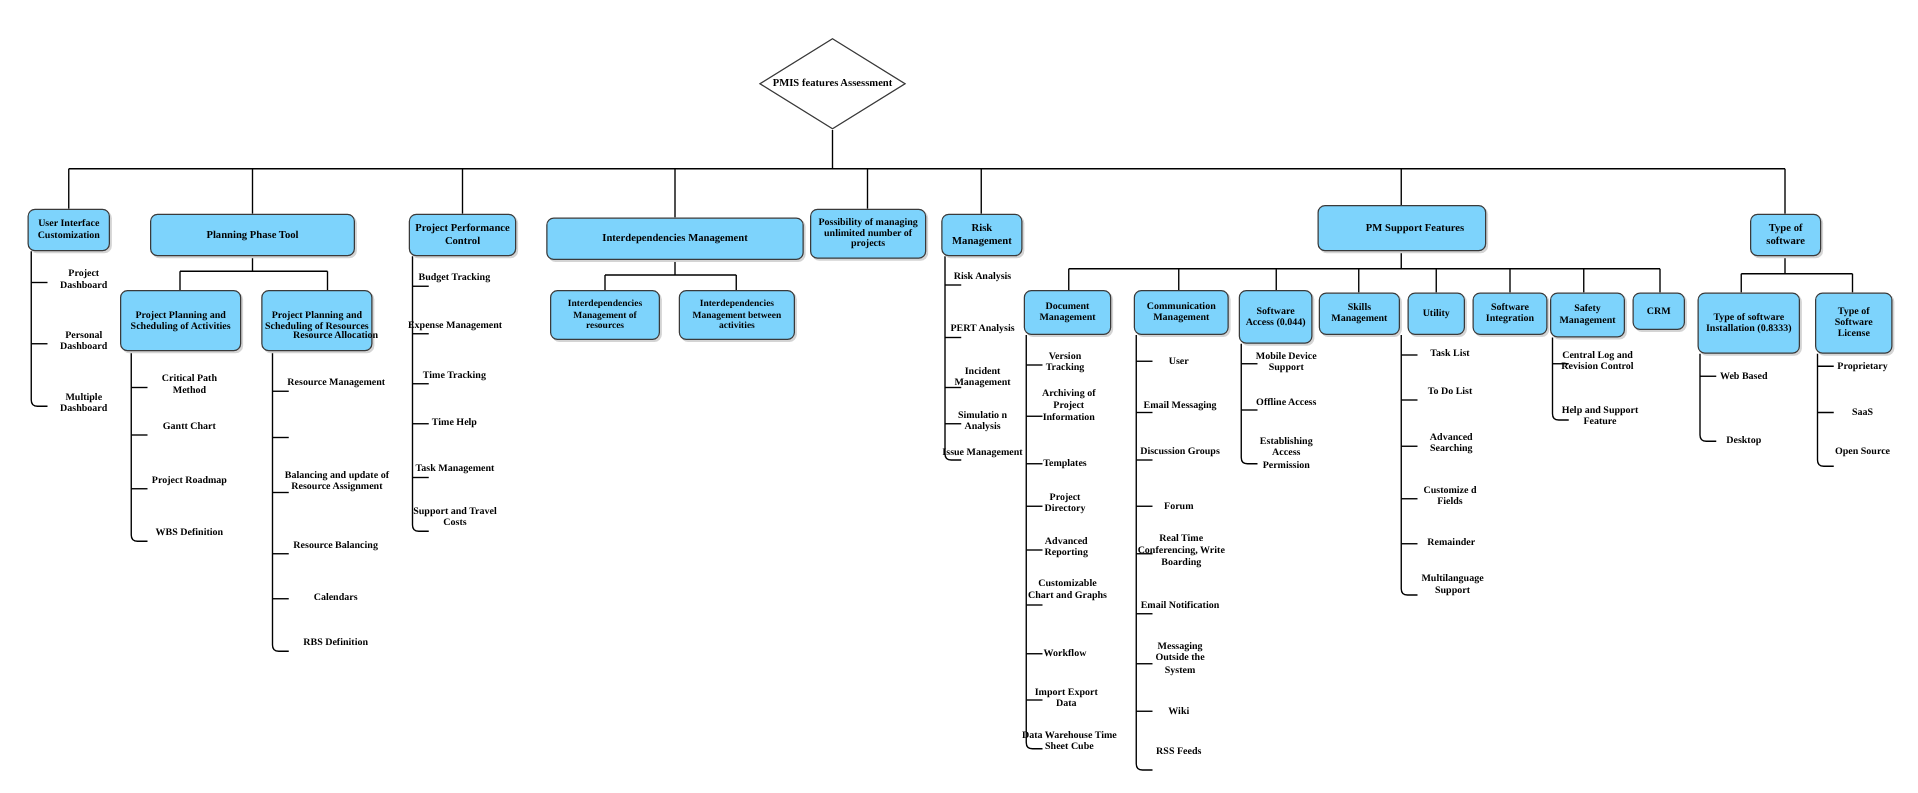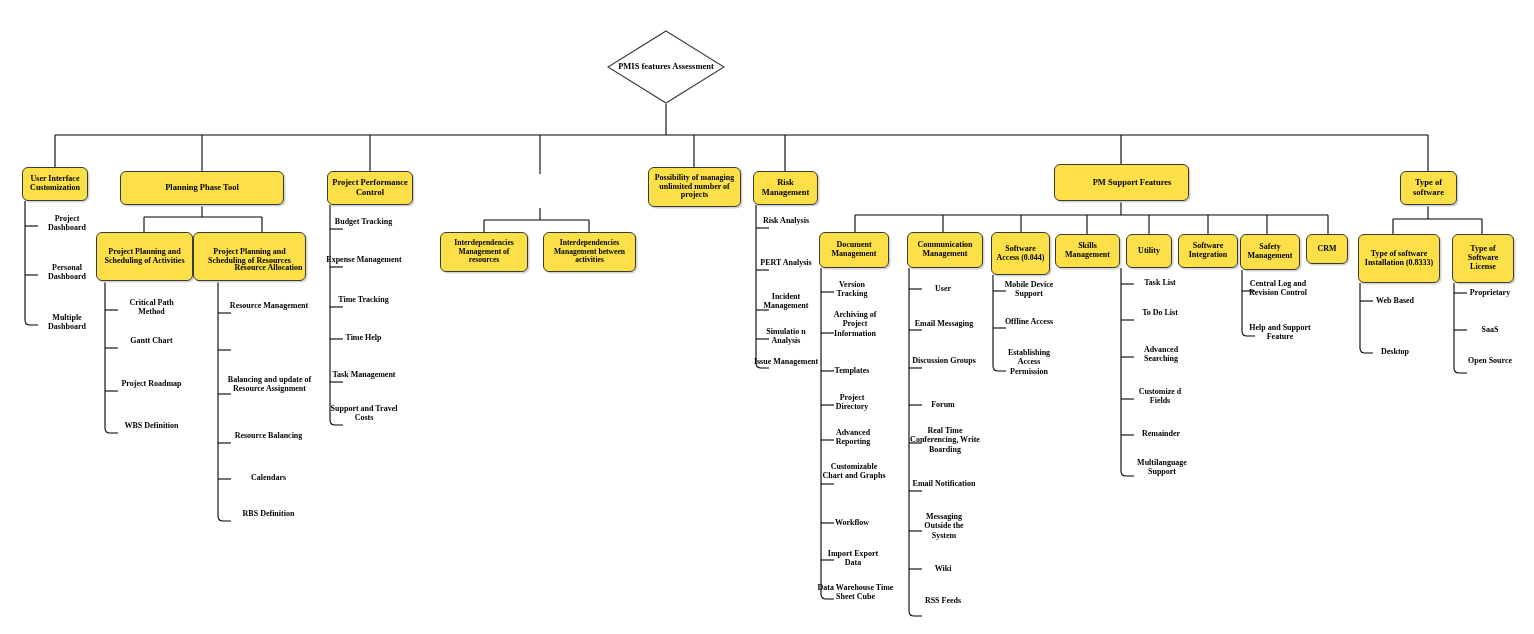--- a/index.html
+++ b/index.html
@@ -8,21 +8,21 @@
     font-family:"Liberation Serif","DejaVu Serif",serif;
     color:#000000;
   }
   #canvas{position:absolute;left:0;top:0;width:1534px;height:634px;}
   svg.lines{position:absolute;left:0;top:0;width:1534px;height:634px;}
   svg.lines line,svg.lines path,svg.lines polyline{stroke:#000;stroke-width:1.1px;fill:none;}
 
   
   .node{
     position:absolute;box-sizing:border-box;
-    background:#fde047;border:1px solid #3a3a3a;border-radius:6px;
+    background:#7dd3fc;border:1px solid #3a3a3a;border-radius:6px;
     box-shadow:1.5px 1.5px 0 0 #d4d4d4;
     display:flex;align-items:center;justify-content:center;
     text-align:center;font-weight:bold;line-height:1.12;
     padding:1px 2px;
   }
   .node span{display:block;}
   .root{
     position:absolute;width:118px;height:74px;
     display:flex;align-items:center;justify-content:center;
     text-align:center;font-weight:bold;line-height:1.15;font-size:8.5px;
@@ -171,20 +171,23 @@
   </div>
 
   <div class="node f85" style="left:120px;top:171px;width:164px;height:34px;">
     <span>Planning Phase Tool</span>
   </div>
 
   <div class="node f85" style="left:327px;top:171px;width:86px;height:34px;">
     <span>Project Performance Control</span>
   </div>
 
+  <div class="node f85" style="left:437px;top:174px;width:206px;height:34px;">
+    <span>Interdependencies Management</span>
+  </div>
 
   <div class="node f8" style="left:648px;top:167px;width:93px;height:40px;">
     <span>Possibility of managing  unlimited number of projects</span>
   </div>
 
   <div class="node f85" style="left:753px;top:171px;width:65px;height:34px;">
     <span>Risk Management</span>
   </div>
 
   <div class="node f85" style="left:1054px;top:164px;width:135px;height:37px;padding-left:23px;">
@@ -192,21 +195,21 @@
   </div>
 
   <div class="node f85" style="left:1400px;top:171px;width:57px;height:34px;">
     <span>Type of software</span>
   </div>
 
   <div class="node f8" style="left:96px;top:232px;width:97px;height:49px;">
     <span>Project Planning and Scheduling of Activities</span>
   </div>
 
-  <div class="node f8" style="left:193px;top:232px;width:113px;height:49px;">
+  <div class="node f8" style="left:209px;top:232px;width:89px;height:49px;">
     <span>Project Planning and Scheduling of Resources</span>
   </div>
 
   <div class="node f75" style="left:440px;top:232px;width:88px;height:40px;">
     <span>Interdependencies Management of resources</span>
   </div>
 
   <div class="node f75" style="left:543px;top:232px;width:93px;height:40px;">
     <span>Interdependencies Management between activities</span>
   </div>

